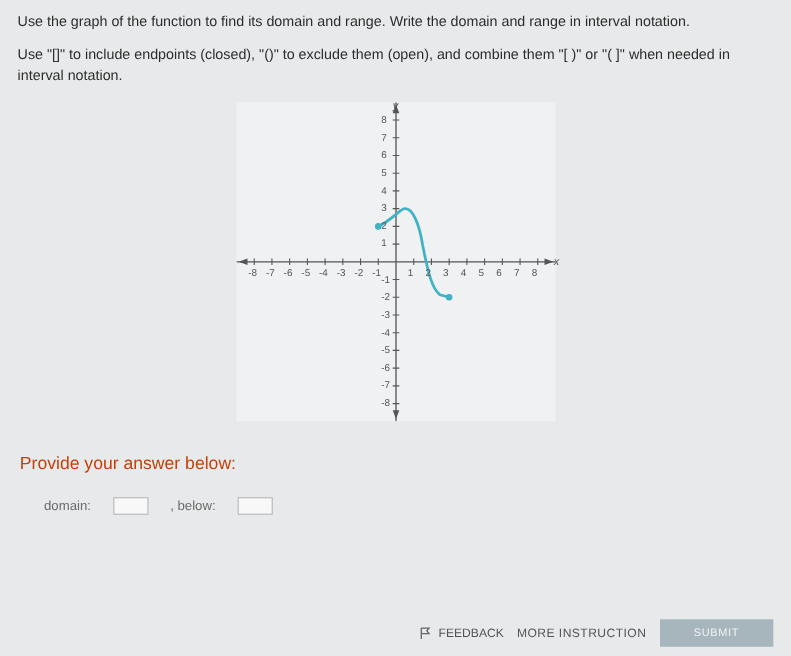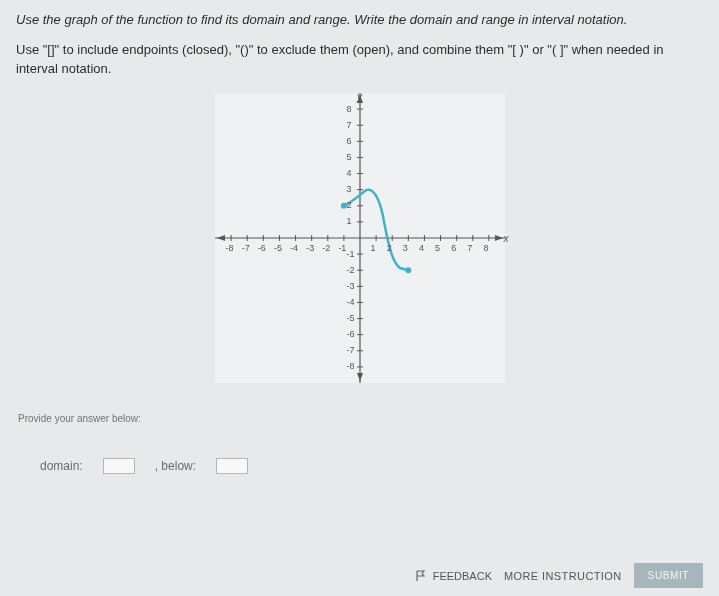--- a/index.html
+++ b/index.html
@@ -7,21 +7,21 @@
     width: 719px;
     height: 596px;
     background: #e8e9ea;
     font-family: Arial, sans-serif;
     font-size: 13px;
     color: #3a3a3a;
     overflow: hidden;
     position: relative;
   }
   .content { padding: 10px 16px 0 16px; }
-  .question-text { line-height: 1.5; margin-bottom: 10px; color: #2c2c2c; font-style: italic; }
+  .question-text { line-height: 1.5; margin-bottom: 10px; color: #2c2c2c; }
   .instruction-text { line-height: 1.5; margin-bottom: 14px; color: #2c2c2c; }
   .graph-area {
     display: flex;
     justify-content: center;
     margin: 10px 0 30px 0;
   }
   .graph-wrap {
     position: relative;
     width: 290px;
     height: 290px;
@@ -43,21 +43,21 @@
     transform: translateY(-50%);
     font-size: 10px;
     font-style: italic;
     color: #555;
   }
   .tick {
     position: absolute;
     font-size: 9px;
     color: #555;
   }
-  .provide { color: #737373; font-size: 10px; margin: 24px 0 34px 2px; }
+  .provide { color: #c2410c; font-size: 16px; margin: 24px 0 21px 2px; }
   .answer-row {
     margin-left: 24px;
     color: #6b6b6b;
     font-size: 12px;
     display: flex;
     align-items: center;
     gap: 20px;
   }
   .answer-box {
     display: inline-block;
@@ -91,21 +91,21 @@
   .more-instruction {
     color: #555;
     font-size: 11px;
     letter-spacing: 0.4px;
     cursor: pointer;
   }
   .submit-btn {
     background: #a7b6bd;
     color: #f0f3f4;
     border: none;
-    padding: 7px 14px;
+    padding: 7px 31px;
     font-size: 10px;
     letter-spacing: 0.6px;
     cursor: pointer;
   }
 </style>
 </head>
 <body>
 
 <div class="content">
   <p class="question-text">Use the graph of the function to find its domain and range. Write the domain and range in interval notation.</p>

